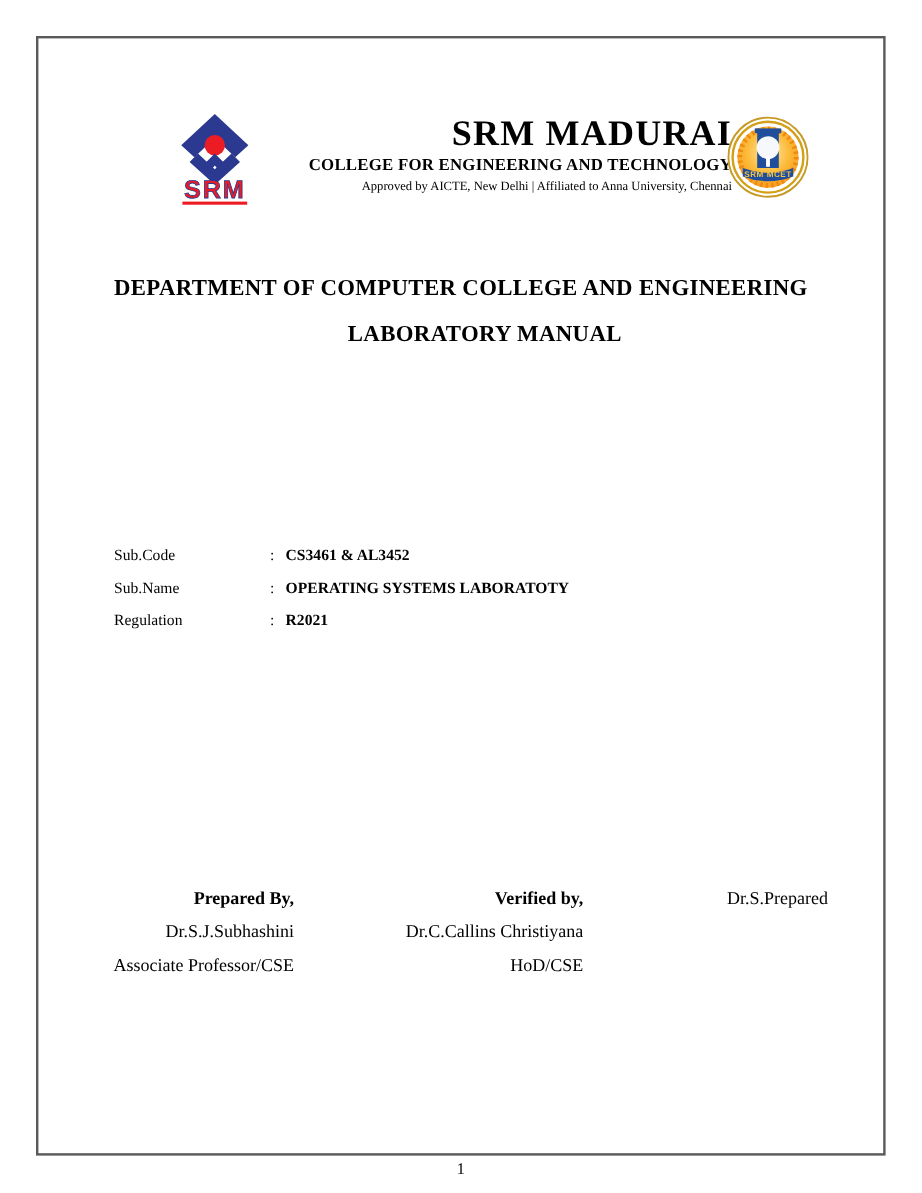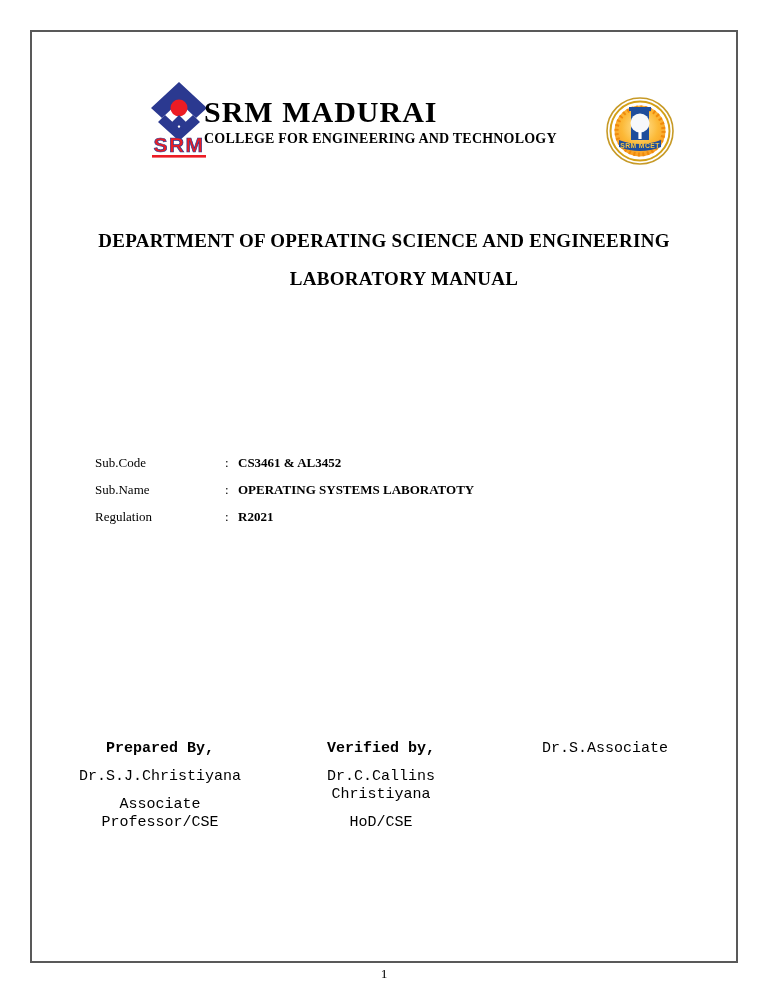--- a/index.html
+++ b/index.html
@@ -10,25 +10,25 @@
     color:#000;
     overflow:hidden;
   }
   .frame {
     position:absolute; left:30px; top:30px;
     width:708px; height:933px;
     border:2px solid #595959;
     background:#fff;
   }
   
-  .logo-left  { position:absolute; left:116px; top:49px; width:62px; height:78px; }
+  .logo-left  { position:absolute; left:116px; top:62px; width:62px; height:78px; }
   .logo-right { position:absolute; left:574px; top:63px; width:68px; height:72px; }
   .header-text{
     position:absolute; left:172px; top:64px; width:406px;
-    text-align:left;
+    text-align:right;
   }
   .inst-name    { font-size:30px; font-weight:bold; letter-spacing:1px; line-height:1.05; }
   .college-line { font-size:14px; font-weight:bold; margin-top:3px; letter-spacing:0.2px; }
   .approval-line{ font-size:10.5px; margin-top:3px; }
 
   
   .dept-title, .manual-title {
     position:absolute; left:0; width:100%;
     text-align:center; font-size:19px; font-weight:bold;
     letter-spacing:0.3px;
@@ -38,21 +38,21 @@
 
   
   .subject { position:absolute; left:63px; top:421px; font-size:13px; }
   .subj-row   { margin-bottom:8px; line-height:19px; }
   .subj-label { display:inline-block; width:130px; }
   .subj-colon { display:inline-block; width:13px; }
   .subj-value { font-weight:bold; }
 
   
   .signatures { position:absolute; top:708px; left:0; width:100%; font-size:15px; }
-  .sig-col  { position:absolute; text-align:center;font-family:Liberation Mono, monospace; }
+  .sig-col  { position:absolute; text-align:right; }
   .sig-col1 { left:43px;  width:170px; }
   .sig-col2 { left:244px; width:210px; }
   .sig-col3 { left:488px; width:170px; }
   .sig-title{ font-weight:bold; margin-bottom:10px; line-height:18px; }
   .sig-name { margin-bottom:10px; line-height:18px; }
   .sig-role { line-height:18px; }
 
   
   .page-num {
     position:absolute; top:966px; left:0; width:100%;
@@ -71,20 +71,21 @@
       <circle cx="31" cy="27" r="8.5" fill="#ec1c24"></circle>
       <path d="M31 34 L42 45 L36 50 L31 44 L26 50 L20 45 Z" fill="#2b3990"></path>
       <text x="31" y="71" font-family="Liberation Sans, sans-serif" font-size="21" font-weight="bold" fill="#ec1c24" stroke="#2b3990" stroke-width="0.7" text-anchor="middle" letter-spacing="1.5">SRM</text>
       <rect x="4" y="74" width="54" height="2.6" fill="#ec1c24"></rect>
     </svg>
   </div>
 
   <div class="header-text">
     <div class="inst-name">SRM MADURAI</div>
     <div class="college-line">COLLEGE FOR ENGINEERING AND TECHNOLOGY</div>
+    <div class="approval-line">Approved by AICTE, New Delhi | Affiliated to Anna University, Chennai</div>
   </div>
 
   <div class="logo-right">
     <svg width="68" height="72" viewBox="0 0 68 72" aria-hidden="true">
       <defs>
         <radialGradient id="sun" cx="50%" cy="42%" r="65%">
           <stop offset="0%" stop-color="#ffeaa6"></stop>
           <stop offset="55%" stop-color="#fcb937"></stop>
           <stop offset="100%" stop-color="#f7941d"></stop>
         </radialGradient>
@@ -95,46 +96,46 @@
       <circle cx="34" cy="36" r="23.5" fill="none" stroke="#ef8a0c" stroke-width="4" stroke-dasharray="2 2.6"></circle>
       <rect x="23" y="12" width="22" height="4" fill="#1f4e9c"></rect>
       <rect x="25" y="15" width="18" height="30" fill="#1f4e9c"></rect>
       <circle cx="34" cy="28" r="9.5" fill="#ffffff" opacity="0.96"></circle>
       <rect x="32.4" y="35" width="3.2" height="9" fill="#ffffff"></rect>
       <path d="M13 45 Q34 53 55 45 L55 52 Q34 60 13 52 Z" fill="#1f4e9c"></path>
       <text x="34" y="52.6" font-family="Liberation Sans, sans-serif" font-size="6.8" font-weight="bold" fill="#f5c242" text-anchor="middle" letter-spacing="0.4">SRM MCET</text>
     </svg>
   </div>
 
-  <div class="dept-title">DEPARTMENT OF OPERATING SCIENCE AND ENGINEERING</div>
+  <div class="dept-title">DEPARTMENT OF COMPUTER COLLEGE AND ENGINEERING</div>
   <div class="manual-title">LABORATORY MANUAL</div>
 
   <div class="subject">
     <div class="subj-row">
       <span class="subj-label">Sub.Code</span><span class="subj-colon">:</span><span class="subj-value">CS3461 &amp; AL3452</span>
     </div>
     <div class="subj-row">
       <span class="subj-label">Sub.Name</span><span class="subj-colon">:</span><span class="subj-value">OPERATING SYSTEMS LABORATOTY</span>
     </div>
     <div class="subj-row">
       <span class="subj-label">Regulation</span><span class="subj-colon">:</span><span class="subj-value">R2021</span>
     </div>
   </div>
 
   <div class="signatures">
     <div class="sig-col sig-col1">
       <div class="sig-title">Prepared By,</div>
-      <div class="sig-name">Dr.S.J.Christiyana</div>
+      <div class="sig-name">Dr.S.J.Subhashini</div>
       <div class="sig-role">Associate Professor/CSE</div>
     </div>
     <div class="sig-col sig-col2">
       <div class="sig-title">Verified by,</div>
       <div class="sig-name">Dr.C.Callins Christiyana</div>
       <div class="sig-role">HoD/CSE</div>
     </div>
     <div class="sig-col sig-col3">
-      <div class="sig-name">Dr.S.Associate</div>
+      <div class="sig-name">Dr.S.Prepared</div>
     </div>
   </div>
 
 </div>
 
 <div class="page-num">1</div>
 
 </body></html>

